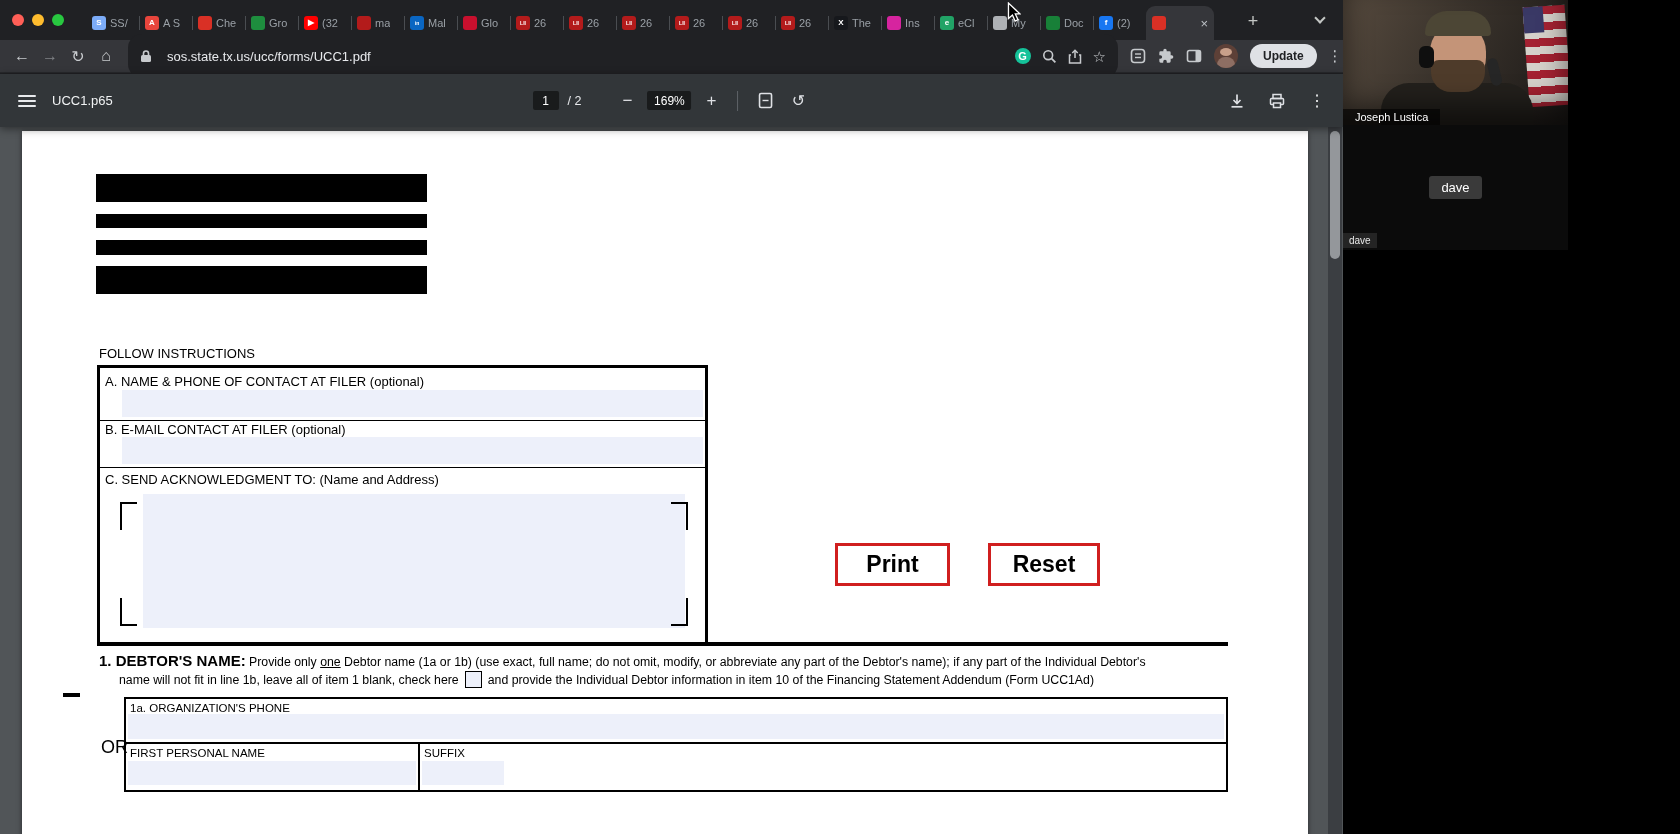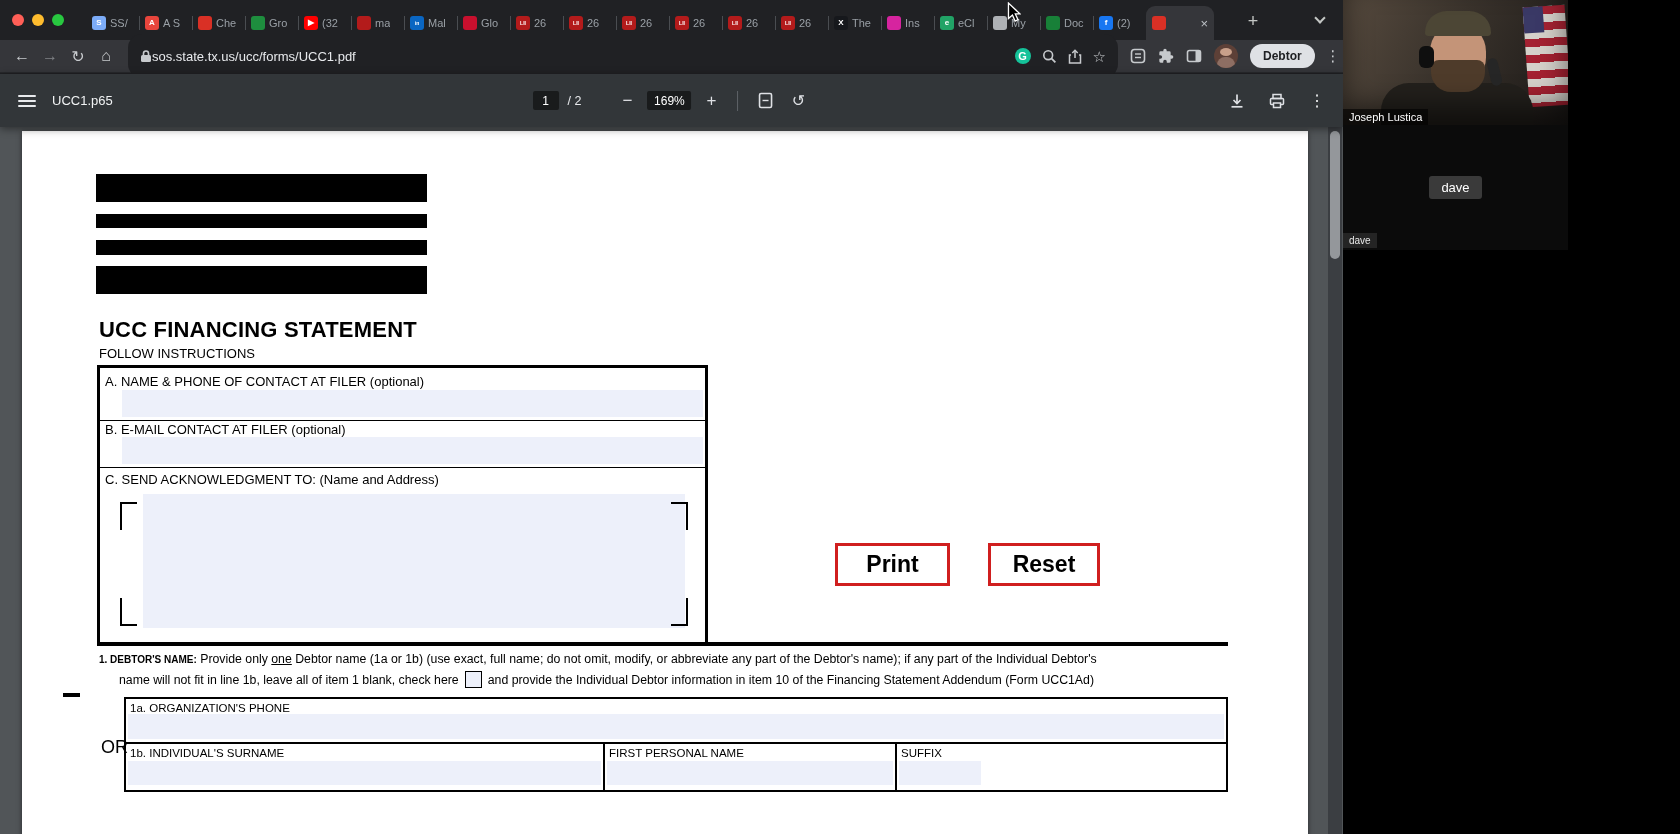--- a/index.html
+++ b/index.html
@@ -22,21 +22,21 @@
   .tab-close{margin-left:auto;color:#bdc1c6;font-size:13px;line-height:1}
   .newtab{position:absolute;left:1240px;top:8px;width:26px;height:26px;display:flex;align-items:center;justify-content:center;color:#c4c7c5;font-size:18px;border-radius:50%}
   .tabchevron{position:absolute;left:1316px;top:14px;width:12px;height:12px}
   .chev{display:block;width:8px;height:8px;border-right:2px solid #c4c7c5;border-bottom:2px solid #c4c7c5;transform:rotate(45deg)}
 
   
   .toolbar{position:absolute;top:40px;left:0;width:1680px;height:33px;background:#35363a;display:flex;align-items:center;border-bottom:1px solid #28292c}
   .navbtn{width:28px;height:28px;display:flex;align-items:center;justify-content:center;color:#c7cacd;font-size:16px;border-radius:50%;flex:0 0 auto}
   .navbtn.dim{color:#808387}
   .toolbar>.navbtn:first-child{margin-left:8px}
-  .omnibox{margin-left:8px;flex:0 0 990px;height:44px;background:#202124;border-radius:14px;display:flex;align-items:center;padding:0 12px;gap:0}
+  .omnibox{margin-left:8px;flex:0 0 990px;height:44px;background:#202124;border-radius:14px;display:flex;align-items:center;padding:0 12px;gap:15px}
   .url{color:#e8eaed;font-size:13px;white-space:nowrap}
   .obx-right{margin-left:auto;display:flex;align-items:center;gap:11px}
   .gicon{width:16px;height:16px;border-radius:50%;background:#15c39a;color:#fff;font-size:11px;font-weight:bold;display:flex;align-items:center;justify-content:center}
   .star{color:#c7cacd;font-size:15px;line-height:1}
   .exts{display:flex;align-items:center;gap:12px;margin-left:12px}
   .avatar{width:24px;height:24px;border-radius:50%;background:#5d4037;margin-left:12px;position:relative;overflow:hidden}
   .avatar::after{content:"";position:absolute;left:6px;top:4px;width:12px;height:8px;border-radius:50%;background:#c9a08a}
   .avatar::before{content:"";position:absolute;left:3px;top:13px;width:18px;height:12px;border-radius:8px 8px 0 0;background:#8d6e63}
   .update{margin-left:12px;background:var(--update-chip-bg);color:#202124;font-size:12px;font-weight:bold;padding:5px 13px;border-radius:14px;white-space:nowrap}
   .menu-dots{margin-left:8px;color:#c7cacd;font-size:15px;width:20px;text-align:center}
@@ -75,21 +75,21 @@
   .hr1{position:absolute;left:77px;width:607px;height:1px;background:#000}
   .brk{position:absolute;width:17px;height:28px}
   .brk.tl{border-left:2px solid #000;border-top:2px solid #000}
   .brk.tr{border-right:2px solid #000;border-top:2px solid #000}
   .brk.bl{border-left:2px solid #000;border-bottom:2px solid #000}
   .brk.br{border-right:2px solid #000;border-bottom:2px solid #000}
   .formbtn{position:absolute;width:115px;height:43px;background:#fff;border:3px solid var(--form-button-border);font-size:23px;font-weight:bold;color:#000;display:flex;align-items:center;justify-content:center;font-family:"Liberation Sans",sans-serif}
   .notice{position:absolute;left:740px;top:495px;width:420px;text-align:center;font-size:13.5px;font-weight:bold}
   .thick{position:absolute;left:75px;top:511px;width:1131px;height:4px;background:#000}
   .dline{position:absolute;font-size:12.3px;white-space:nowrap}
-  .dline b{font-size:10px}
+  .dline b{font-size:15px}
   .chkbox{display:inline-block;width:17px;height:17px;background:var(--field-highlight);border:1.5px solid #000;vertical-align:-4px;margin:0 6px}
   .tick{position:absolute;left:41px;top:562px;width:17px;height:4px;background:#000}
   .dtable{position:absolute;left:102px;top:566px;width:1104px;border:2px solid #000;border-bottom:none}
   .trow1{position:relative;height:45px;border-bottom:2px solid #000}
   .tlabel{position:absolute;left:4px;top:3px;font-size:11.5px;white-space:nowrap}
   .trow1 .ffield{left:2px;right:2px;bottom:3px;height:25px}
   .trow2{display:flex;height:48px;border-bottom:2px solid #000}
   .tcol{position:relative;flex:0 0 auto}
   .tcol + .tcol{border-left:2px solid #000}
   .tcol .ffield{left:2px;right:2px;top:17px;height:24px}
@@ -100,21 +100,21 @@
   .webcam{position:absolute;left:0;top:0;width:225px;height:125px;overflow:hidden;background:linear-gradient(115deg,#564a3e 0%,#3a332c 45%,#1c1917 100%)}
   .webcam .flag{position:absolute;right:0px;top:6px;width:42px;height:100px;background:repeating-linear-gradient(180deg,#b22234 0 8px,#e8e4dd 8px 16px);transform:rotate(-4deg);opacity:.9}
   .webcam .flag::after{content:"";position:absolute;left:0;top:0;width:20px;height:26px;background:#3c3b6e}
   .webcam .body{position:absolute;left:38px;bottom:-10px;width:152px;height:52px;background:#23201c;border-radius:28px 28px 0 0}
   .webcam .head{position:absolute;left:87px;top:24px;width:56px;height:60px;background:#c49478;border-radius:46% 46% 44% 44%}
   .webcam .beard{position:absolute;left:88px;top:60px;width:54px;height:32px;background:#4e3b2a;border-radius:8px 8px 20px 20px}
   .webcam .cap{position:absolute;left:82px;top:11px;width:66px;height:25px;background:#4c4635;border-radius:32px 32px 5px 5px}
   .webcam .earcup{position:absolute;left:76px;top:46px;width:15px;height:22px;background:#0f0f0f;border-radius:6px}
   .webcam .mic{position:absolute;left:146px;top:58px;width:11px;height:28px;background:#262626;border-radius:6px;transform:rotate(-14deg)}
   .webcam .vignette{position:absolute;inset:0;box-shadow:inset 0 -18px 28px rgba(0,0,0,.55)}
-  .cam-name{position:absolute;left:0;bottom:0;background:rgba(0,0,0,.6);color:#fff;font-size:11px;padding:2px 6px;white-space:nowrap}
+  .cam-name{position:absolute;left:0;bottom:0;background:rgba(0,0,0,.6);color:#fff;font-size:11px;padding:2px 12px;white-space:nowrap}
   .tile2{position:absolute;left:0;top:125px;width:225px;height:125px;background:#0b0b0b;display:flex;align-items:center;justify-content:center}
   .tile2-name{background:#3a3a3a;color:#fff;font-size:13px;padding:4px 12px;border-radius:3px}
   .tile2-corner{position:absolute;left:0;bottom:2px;background:rgba(45,45,45,.75);color:#e8e8e8;font-size:10px;padding:2px 6px}
 
   .cursor{position:absolute;left:1007px;top:2px;z-index:100}
   svg.icon{display:block}
 </style>
 </head>
 <body>
 
@@ -273,21 +273,21 @@
       </svg>
       <svg class="icon" width="16" height="16" viewBox="0 0 24 24">
         <path d="M20.5 11H19V7a2 2 0 0 0-2-2h-4V3.5a2.5 2.5 0 0 0-5 0V5H4a2 2 0 0 0-2 2v3.8h1.5a2.7 2.7 0 0 1 0 5.4H2V20a2 2 0 0 0 2 2h3.8v-1.5a2.7 2.7 0 0 1 5.4 0V22H17a2 2 0 0 0 2-2v-4h1.5a2.5 2.5 0 0 0 0-5z" fill="#c7cacd"></path>
       </svg>
       <svg class="icon" width="16" height="16" viewBox="0 0 16 16">
         <rect x="1.5" y="2.5" width="13" height="11" rx="2" fill="none" stroke="#c7cacd" stroke-width="1.6"></rect>
         <rect x="9.5" y="2.5" width="5" height="11" fill="#c7cacd"></rect>
       </svg>
     </div>
     <div class="avatar"></div>
-    <div class="update">Debtor</div>
+    <div class="update">Update</div>
     <div class="menu-dots">⋮</div>
   </div>
 
   <div class="pdfbar">
     <div class="pdf-left">
       <div class="hamburger">
           <i></i>
           <i></i>
           <i></i>
         </div>
@@ -328,21 +328,20 @@
   </div>
 
   <div class="viewer">
     <div class="page">
 
       <div class="redbar" style="top:43px;height:28px"></div>
       <div class="redbar" style="top:83px;height:14px"></div>
       <div class="redbar" style="top:109px;height:15px"></div>
       <div class="redbar" style="top:135px;height:28px"></div>
 
-      <div class="abs f-title">UCC FINANCING STATEMENT</div>
       <div class="abs f-sub">FOLLOW INSTRUCTIONS</div>
 
       <div class="abs cbox"></div>
       <div class="flabel" style="left:83px;top:243px">A. NAME &amp; PHONE OF CONTACT AT FILER (optional)</div>
       <input class="ffield" style="left: 100px; top: 259px; width: 581px; height: 27px;" value="">
       <div class="hr1" style="top:289px"></div>
       <div class="flabel" style="left:83px;top:291px">B. E-MAIL CONTACT AT FILER (optional)</div>
       <input class="ffield" style="left: 100px; top: 306px; width: 581px; height: 27px;" value="">
       <div class="hr1" style="top:336px"></div>
       <div class="flabel" style="left:83px;top:341px">C. SEND ACKNOWLEDGMENT TO:   (Name and Address)</div>
@@ -366,24 +365,20 @@
 
       <div class="tick"></div>
       <div class="orlbl">OR</div>
 
       <div class="dtable">
         <div class="trow1">
           <span class="tlabel">1a. ORGANIZATION'S PHONE</span>
           <input class="ffield" value="" style="">
         </div>
         <div class="trow2">
-          <div class="tcol" style="width:477px">
-            <span class="tlabel">1b. INDIVIDUAL'S SURNAME</span>
-            <input class="ffield" value="" style="">
-          </div>
           <div class="tcol" style="width:292px">
             <span class="tlabel">FIRST PERSONAL NAME</span>
             <input class="ffield" value="" style="">
           </div>
           <div class="tcol" style="width:88px">
             <span class="tlabel">SUFFIX</span>
             <input class="ffield" value="" style="">
           </div>
         </div>
       </div>

